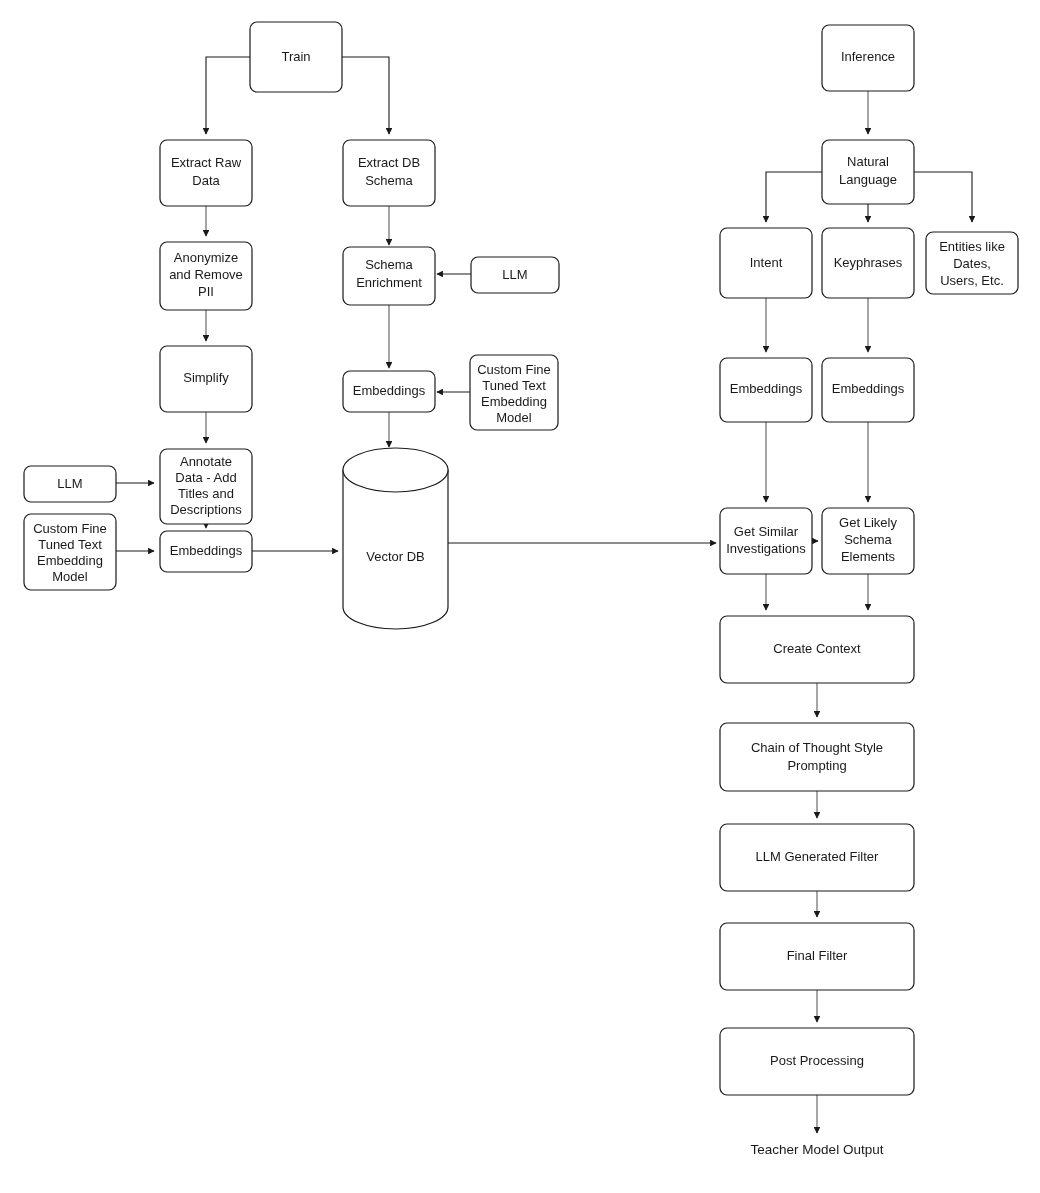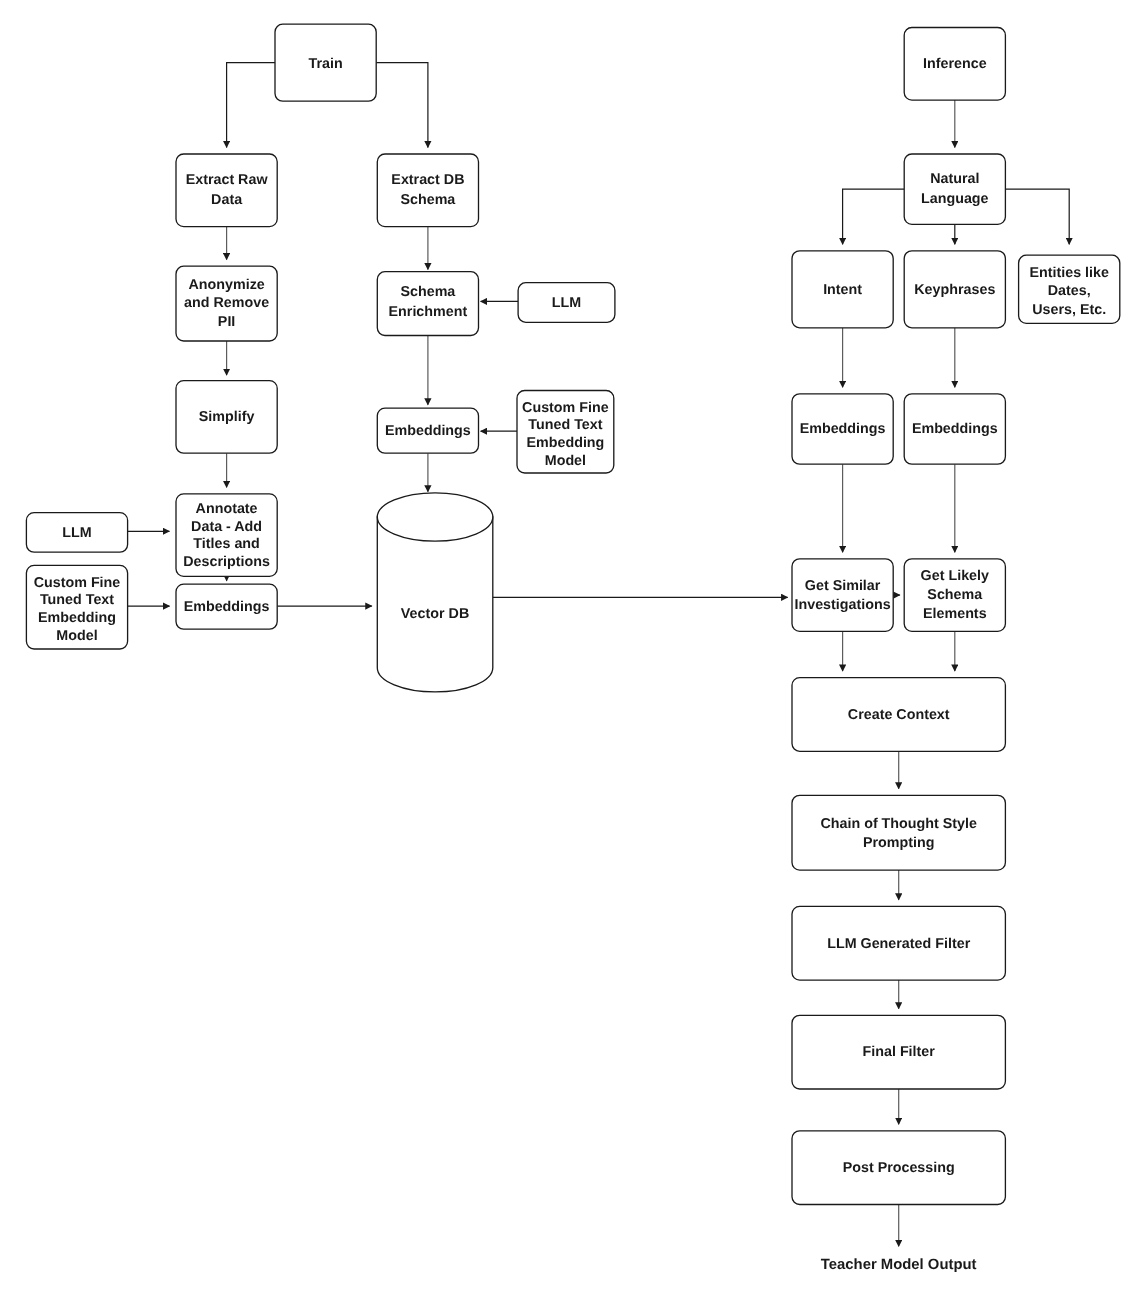--- a/index.html
+++ b/index.html
@@ -10,21 +10,20 @@
   body {
     width: 1040px;
     height: 1193px;
     font-family: "Liberation Sans", sans-serif;
     overflow: hidden;
   }
   #diagram-root {
     position: relative;
     width: 1016px;
     height: 1193px;
-    font-weight: bold;
   }
   svg#flow {
     display: block;
     width: 1040px;
     height: 1193px;
   }
   .node-rect {
     fill: #ffffff;
     stroke: #1a1a1a;
     stroke-width: 1.2;

